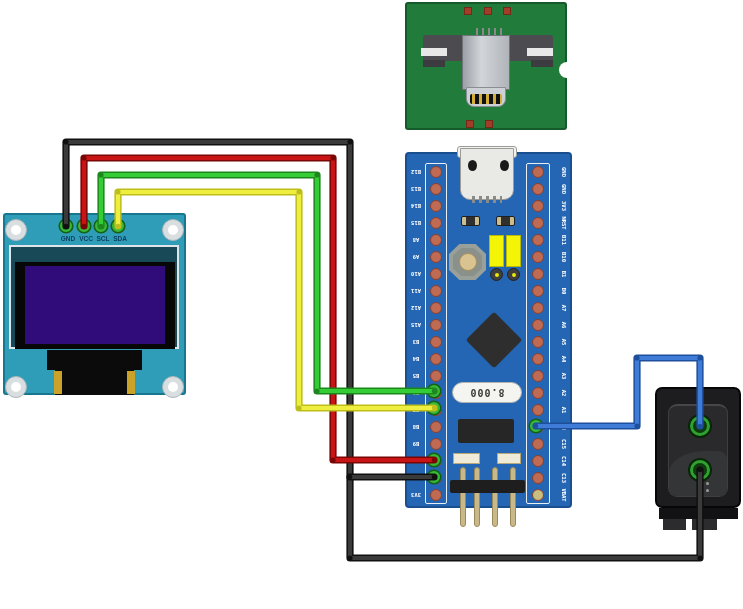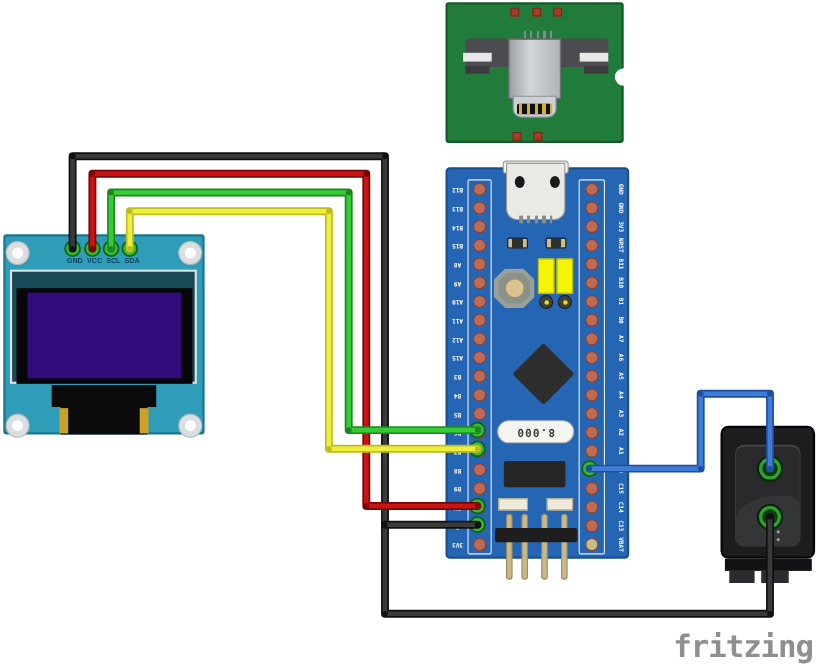--- a/index.html
+++ b/index.html
@@ -307,14 +307,13 @@
         <polyline points="536,426 637,426 637,358 700,358 700,426" fill="none" stroke="#1d4f9c" stroke-width="7.2" stroke-linecap="round" stroke-linejoin="round"></polyline>
         <polyline points="536,426 637,426 637,358 700,358 700,426" fill="none" stroke="#3f7cd8" stroke-width="4.2" stroke-linecap="round" stroke-linejoin="round"></polyline>
         <circle cx="637" cy="426" r="2.6" fill="#1d4f9c"></circle>
         <circle cx="637" cy="358" r="2.6" fill="#1d4f9c"></circle>
         <circle cx="700" cy="358" r="2.6" fill="#1d4f9c"></circle>
         <circle cx="536" cy="426" r="2.3" fill="#1d4f9c"></circle>
         <circle cx="700" cy="426" r="2.3" fill="#1d4f9c"></circle>
       </g>
     </svg>
 
-  <div id="watermark">fritzing</div>
 </div>
 
 </body></html>

